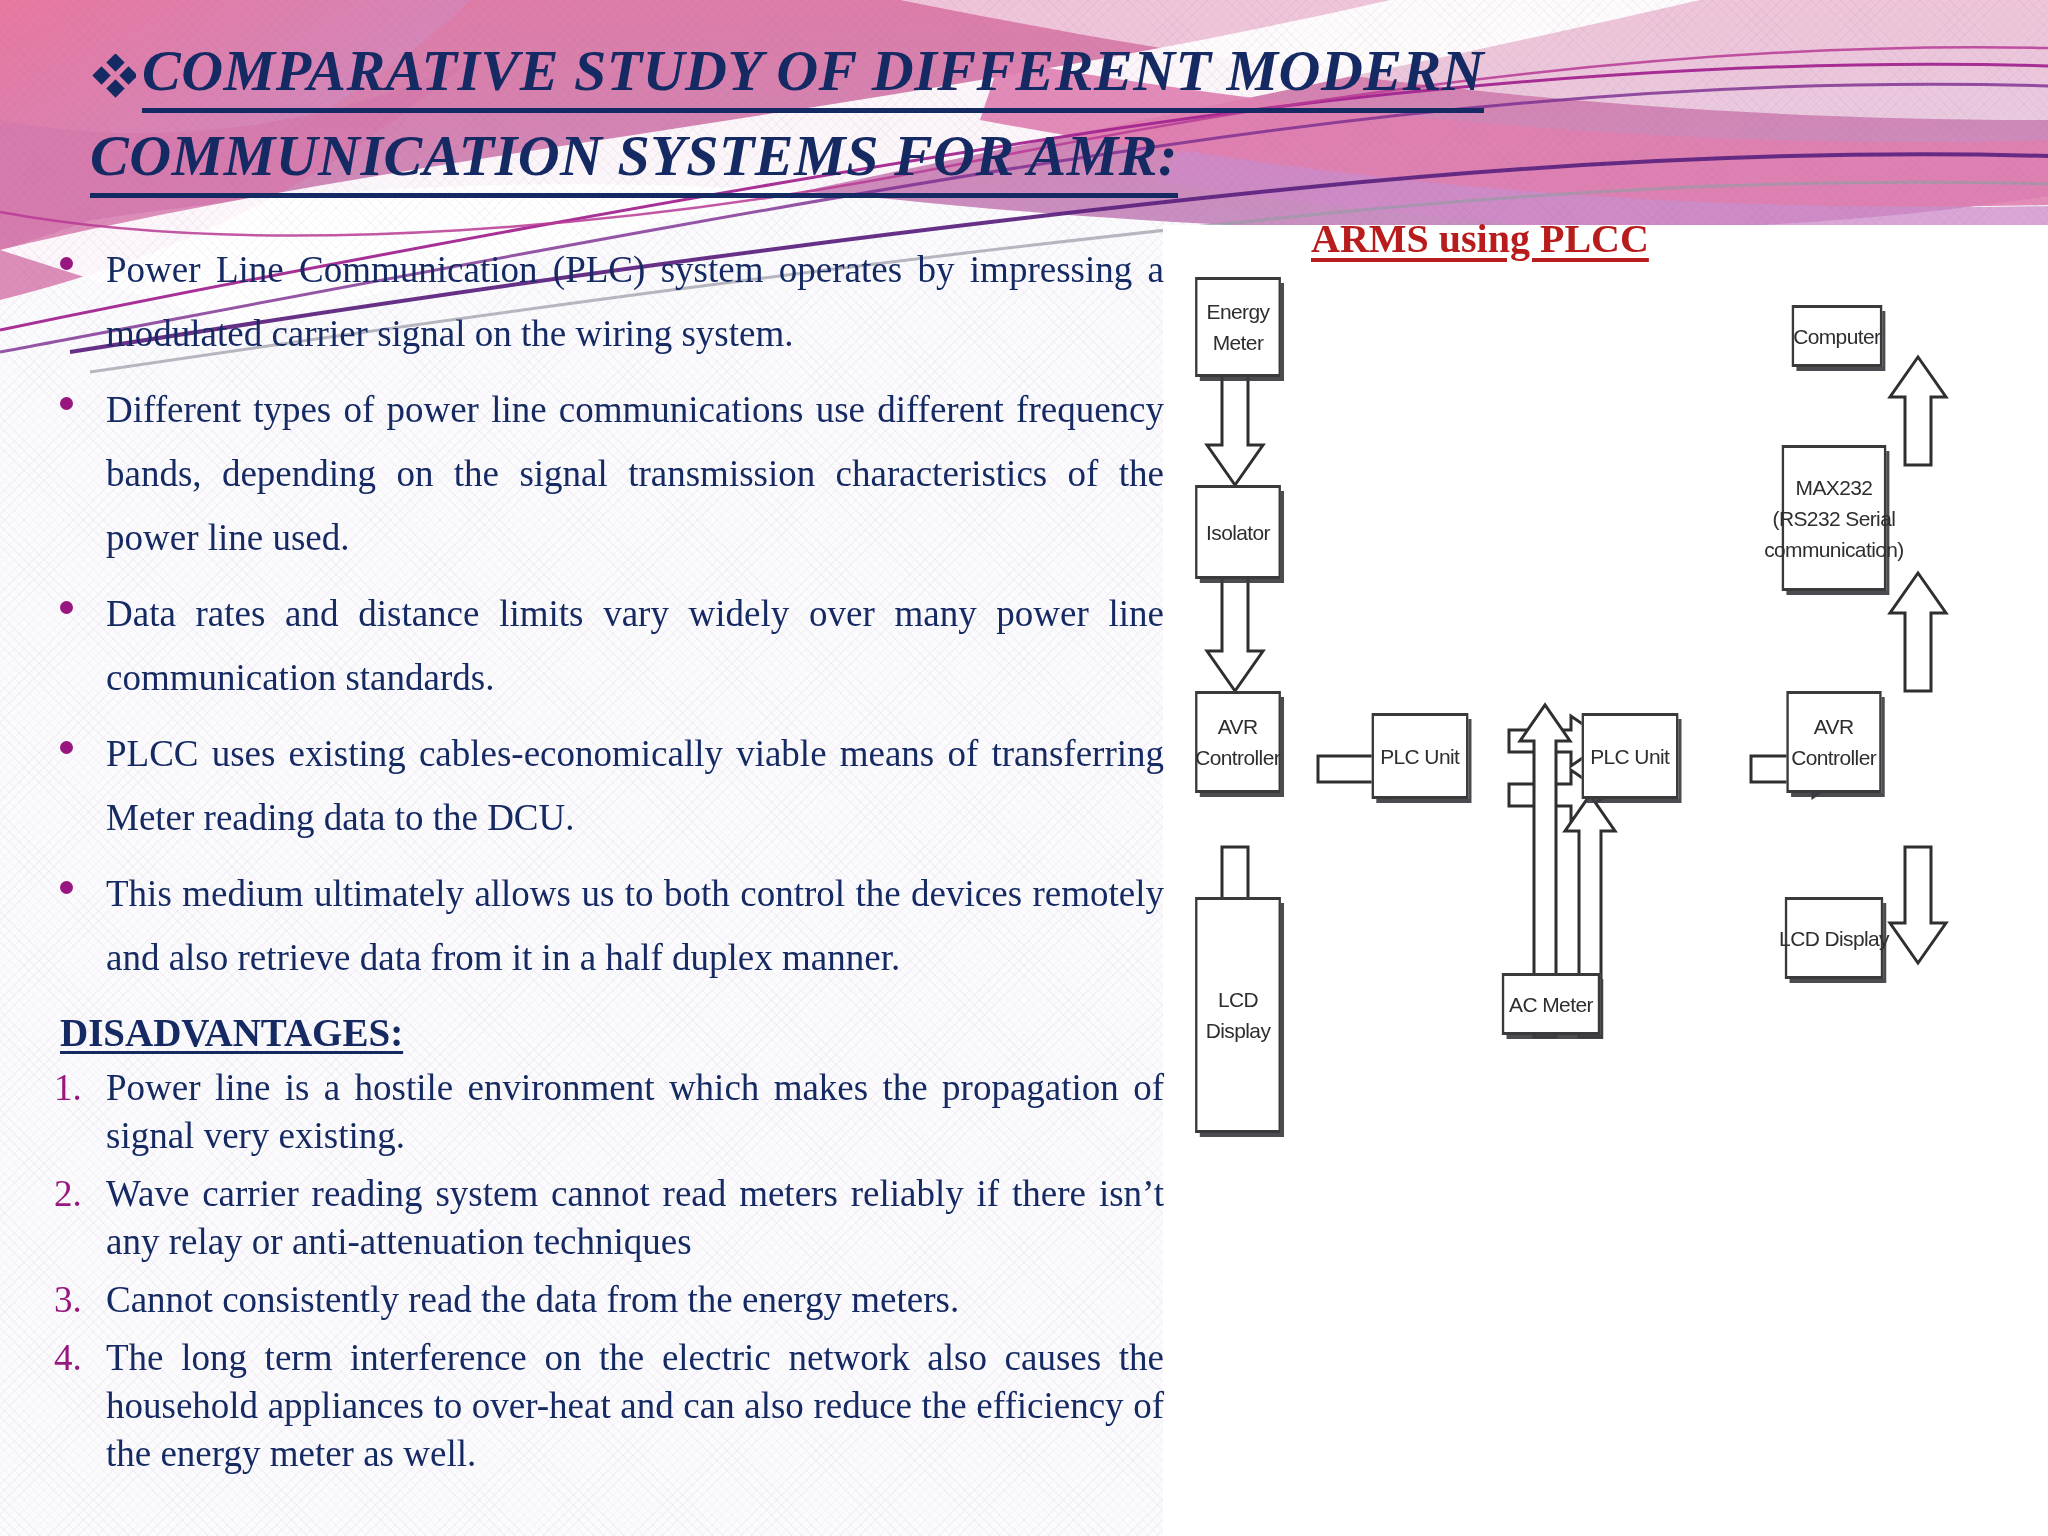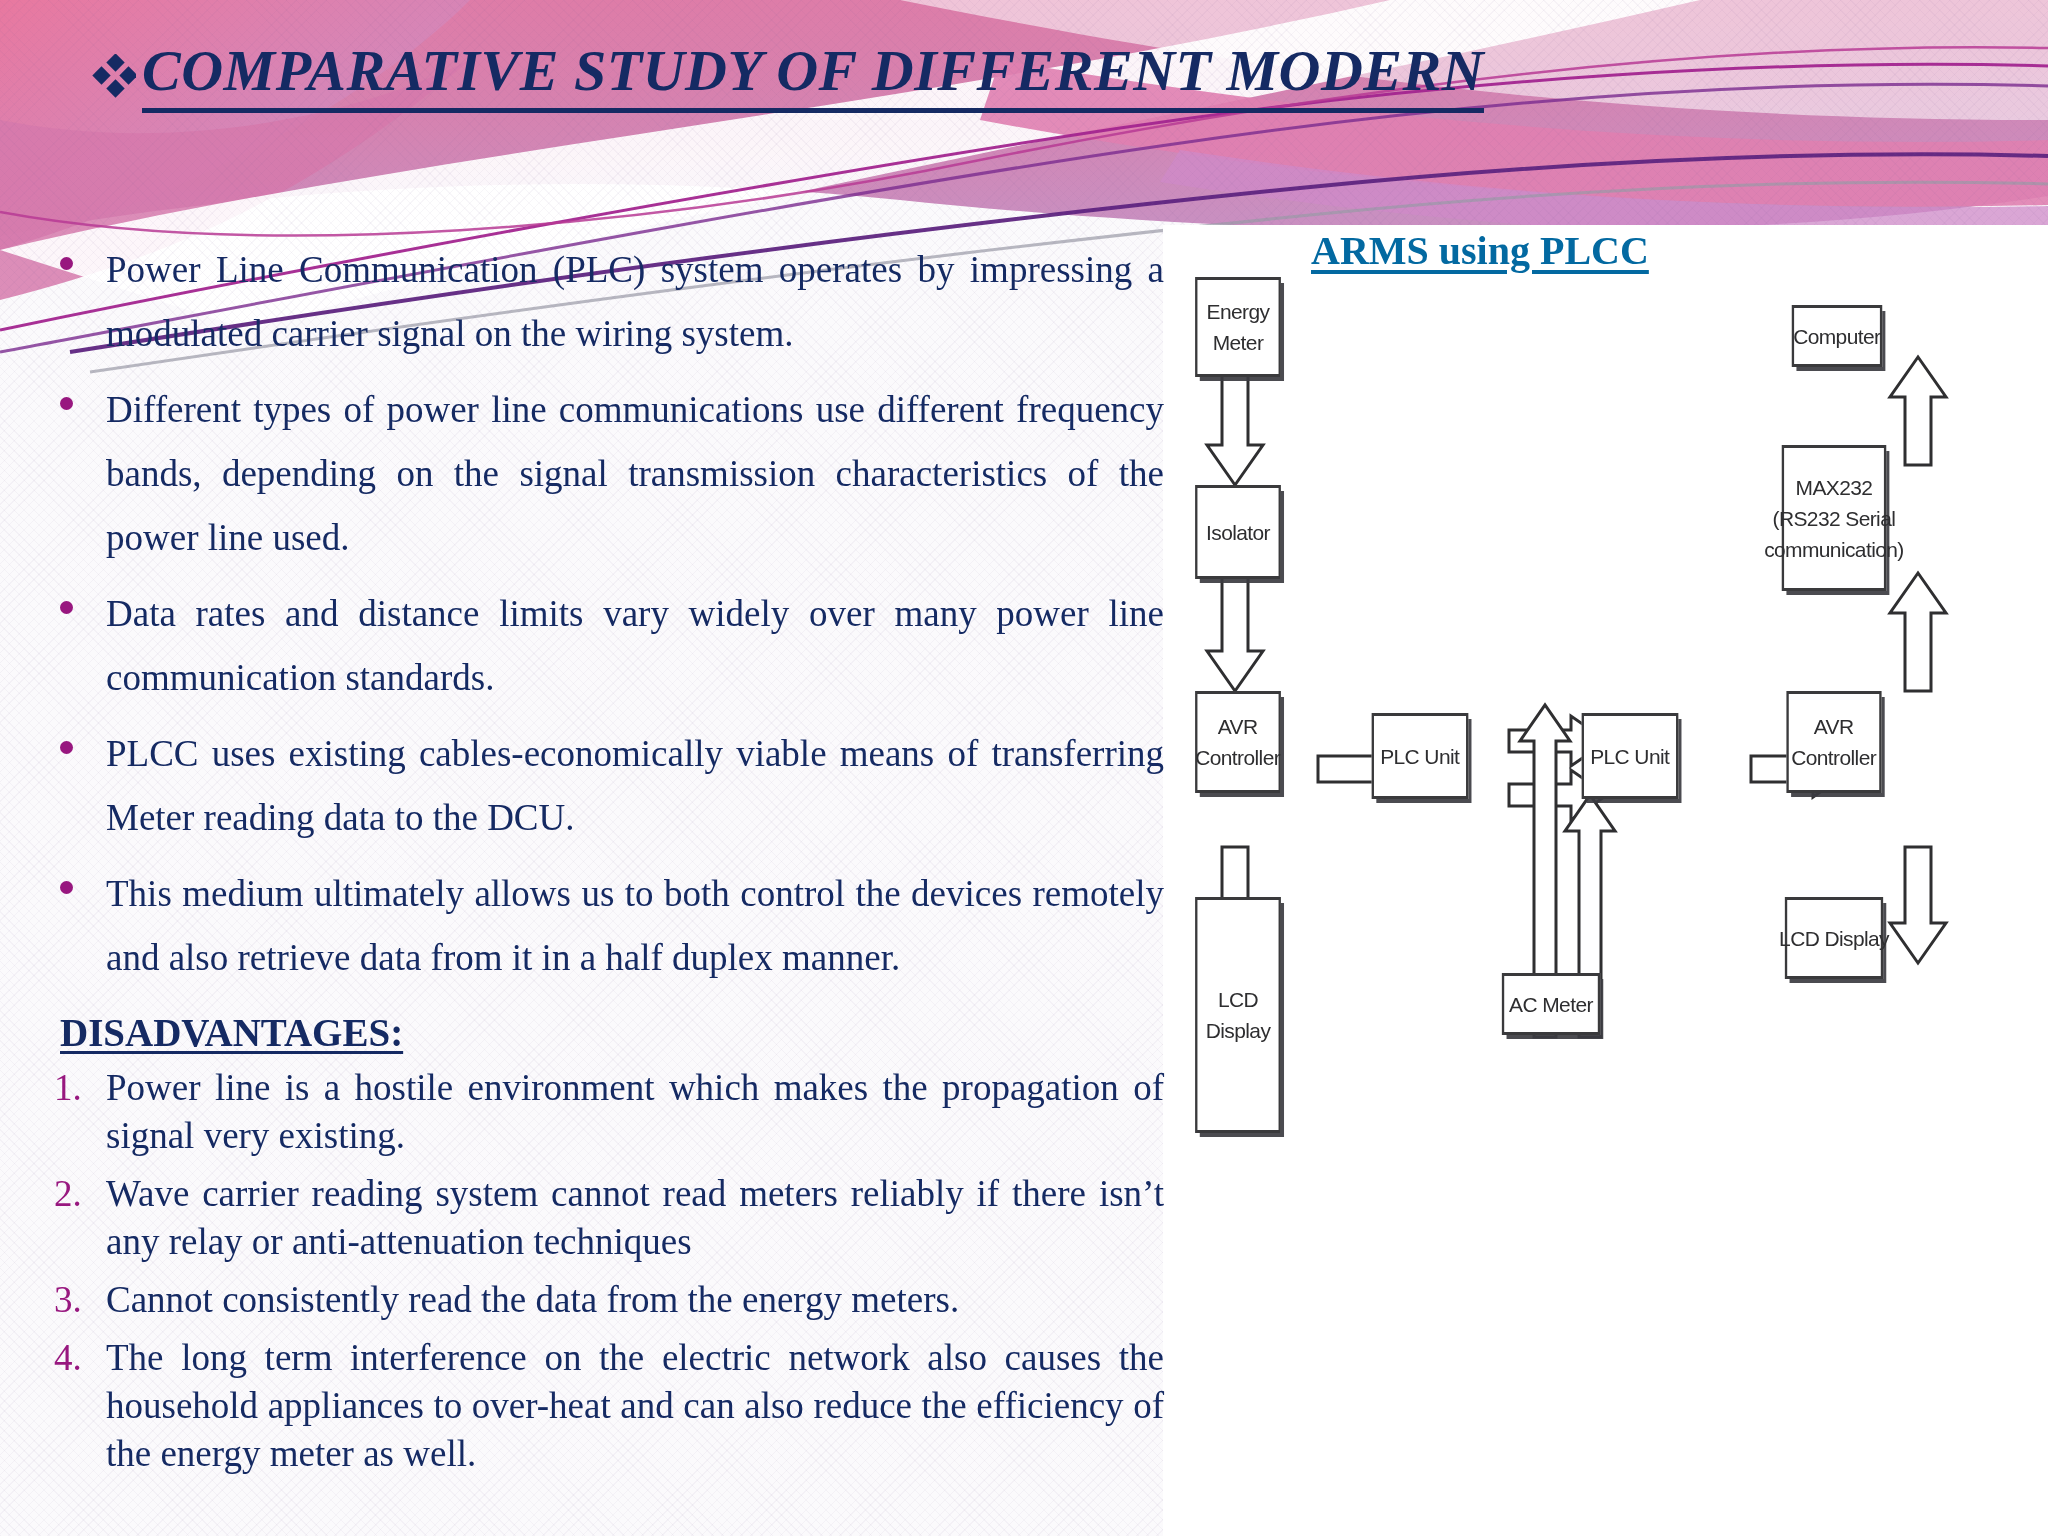--- a/index.html
+++ b/index.html
@@ -76,24 +76,23 @@
   ol.numbered > li .num{
     position:absolute;left:30px;top:0;
     color:#98177f;font-size:37px;
   }
   
   #diagram{
     position:absolute;left:1163px;top:225px;width:885px;height:1311px;z-index:7;
   }
   #arms-title{
     position:absolute;left:148px;top:-10px;
-    font-size:40px;font-weight:bold;color:#0369a1;
+    font-size:40px;font-weight:bold;color:#b91c1c;
     text-decoration:underline;text-underline-offset:6px;
     white-space:nowrap;
-    margin-top:12px;
   }
   .node{
     position:absolute;
     background:#ffffff;
     border:3px solid #3a3a3c;
     box-shadow:5px 5px 0 -1px rgba(60,60,65,.92);
     display:flex;align-items:center;justify-content:center;
     text-align:center;
     font-family:"Liberation Sans", sans-serif;
     font-size:21px;
@@ -149,20 +148,23 @@
     <g fill="#152a63">
       <rect x="17" y="2" width="13" height="13" transform="rotate(45 23.5 8.5)"></rect>
       <rect x="3" y="15" width="13" height="13" transform="rotate(45 9.5 21.5)"></rect>
       <rect x="30" y="15" width="13" height="13" transform="rotate(45 36.5 21.5)"></rect>
       <rect x="17" y="28" width="13" height="13" transform="rotate(45 23.5 34.5)"></rect>
     </g>
   </svg>
   <div style="white-space:nowrap">
     <span class="title-line" id="title-line1">COMPARATIVE STUDY OF DIFFERENT MODERN</span>
   </div>
+  <div style="white-space:nowrap">
+    <span class="title-line" id="title-line2">COMMUNICATION SYSTEMS FOR AMR:</span>
+  </div>
 </div>
 
 <div id="diagram-panel"></div>
 
 <div id="text-col">
   <ul class="bullets">
     <li>
       <span class="dot"></span>
       <span>Power Line Communication (PLC) system operates by impressing a modulated carrier signal on the wiring system.</span>
     </li>

